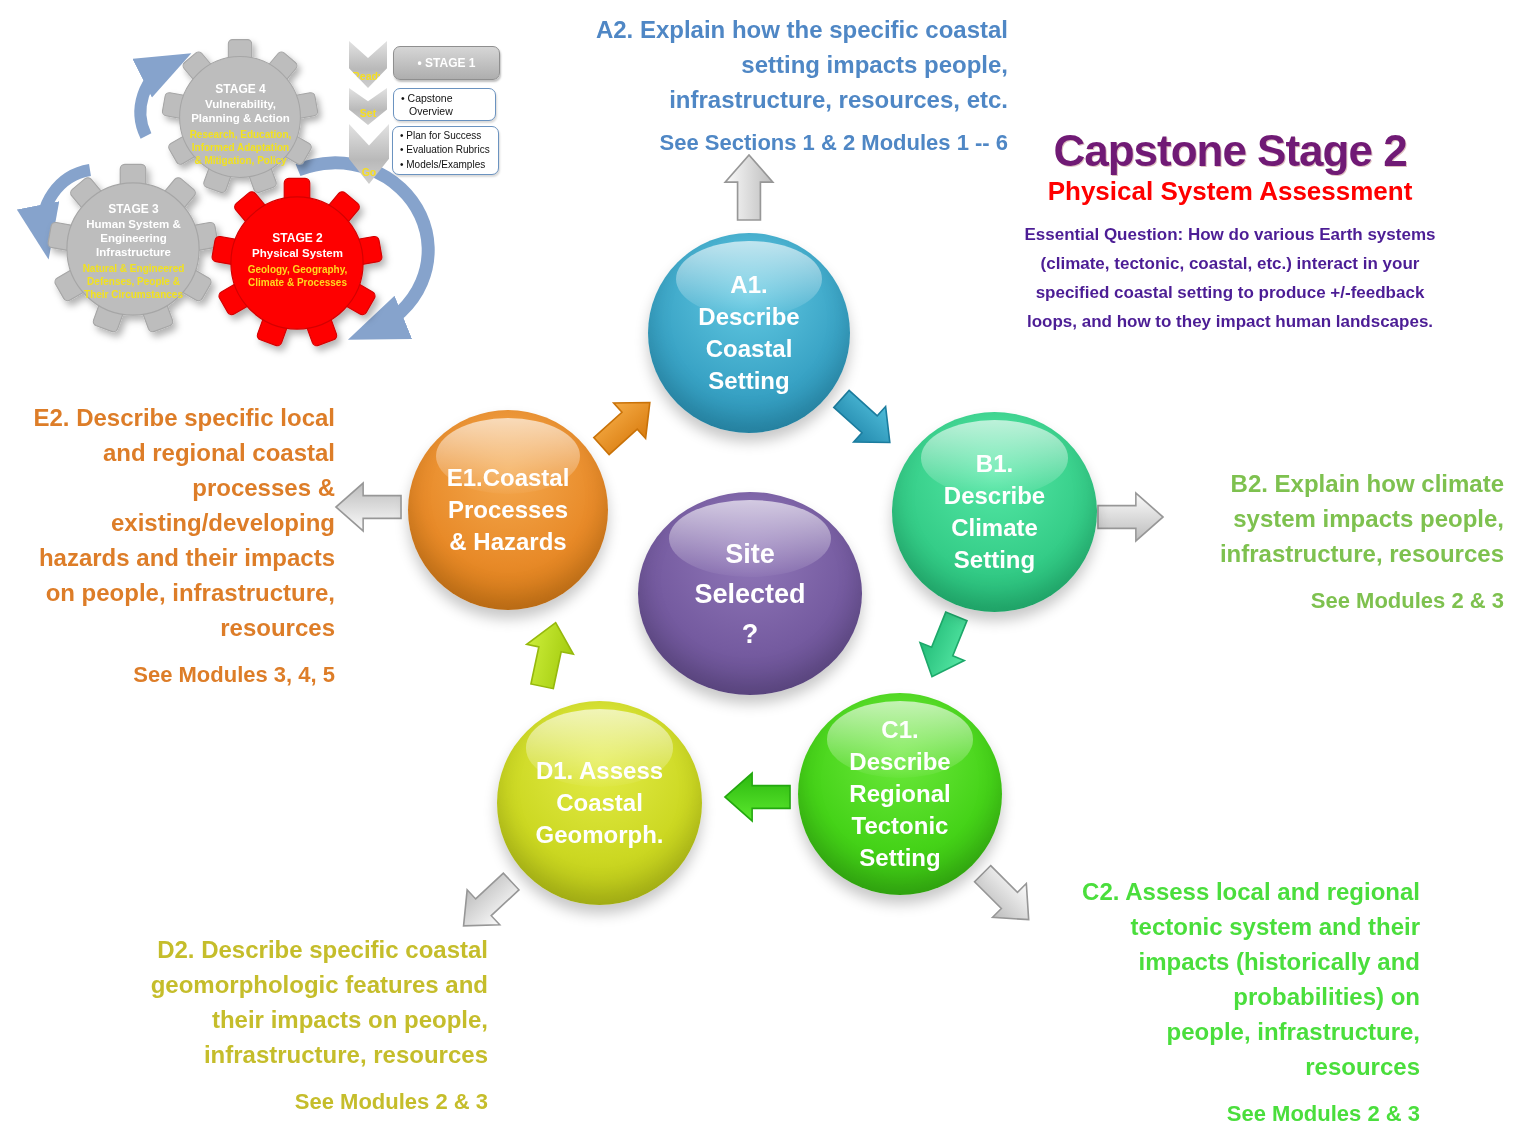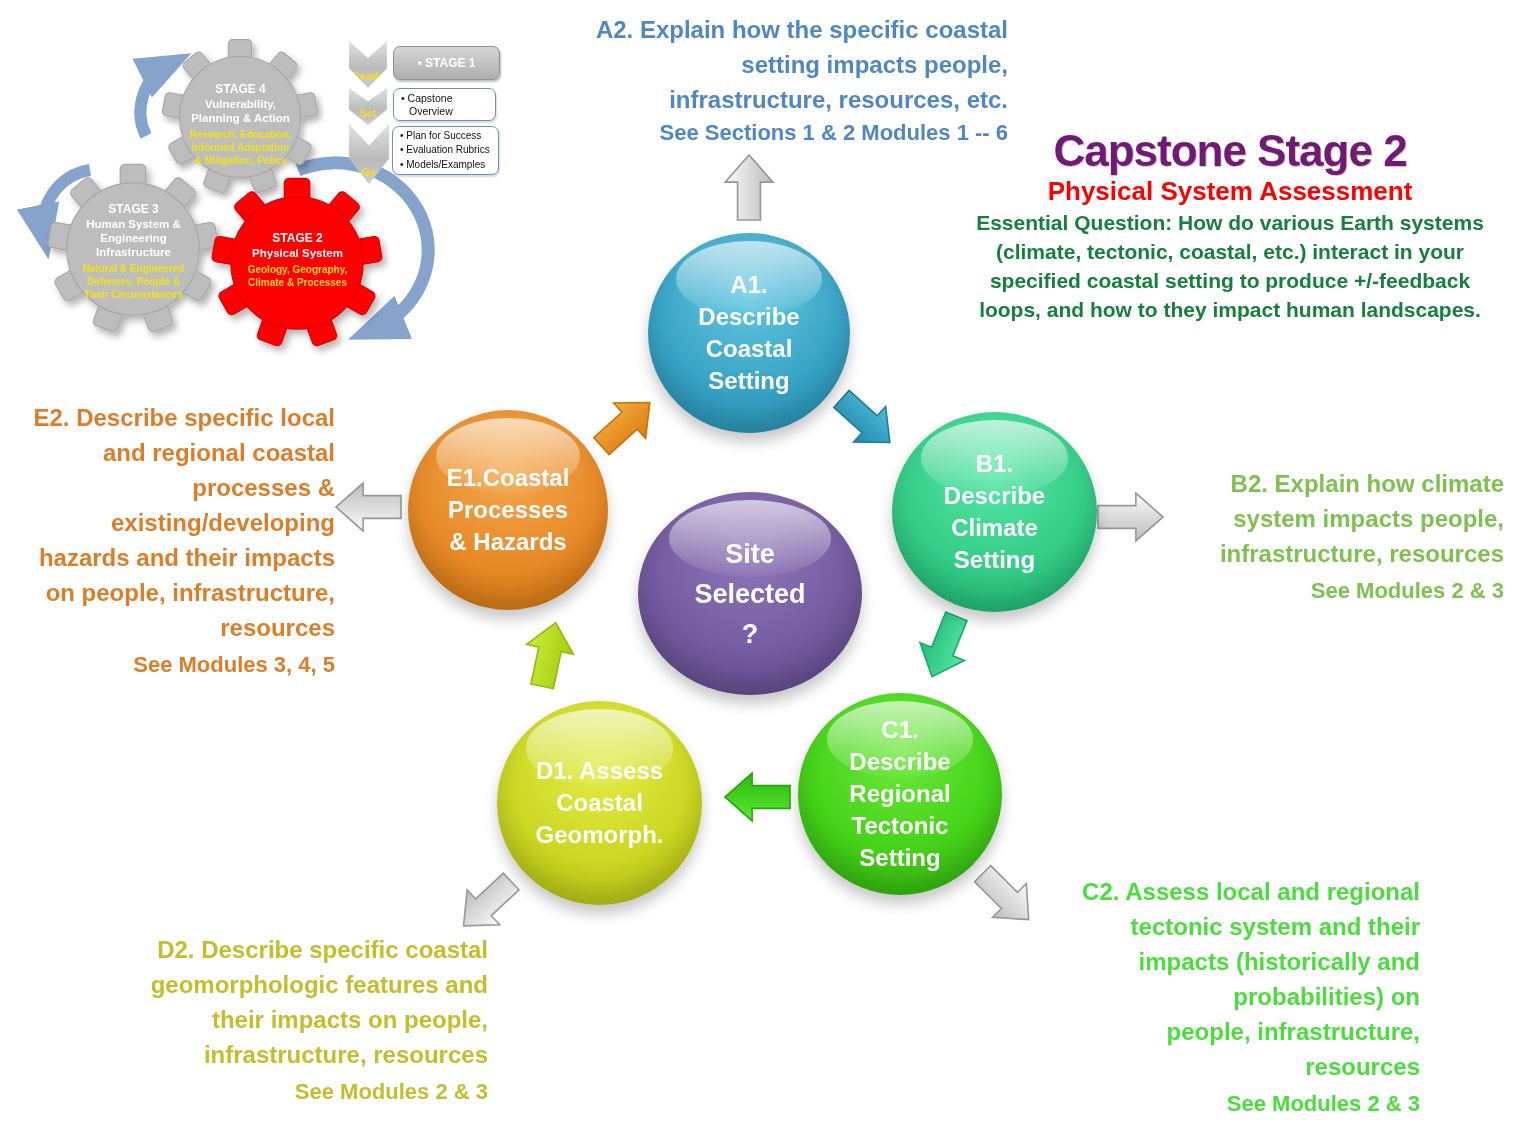--- a/index.html
+++ b/index.html
@@ -4,38 +4,38 @@
 <style>
   html,body{margin:0;padding:0;background:#ffffff;}
   .canvas{position:relative;width:1525px;height:1131px;background:#ffffff;overflow:hidden;
           font-family:"Liberation Sans", sans-serif;}
   .abs{position:absolute;}
   .pre{white-space:pre-line;}
 
   
   .note{position:absolute;text-align:right;font-weight:bold;}
   .note .main{white-space:pre-line;}
-  .note .see{margin-top:2px;}
+  .note .see{margin-top:12px;}
   .note-a2{left:486px;top:12px;width:522px;color:#4f87c5;font-size:24px;line-height:35px;}
   .note-a2 .see{font-size:22px;line-height:28px;}
   .note-b2{left:1140px;top:466px;width:364px;color:#7ec14f;font-size:24px;line-height:35px;}
   .note-b2 .see{font-size:22px;}
   .note-c2{left:1030px;top:874px;width:390px;color:#4ade3c;font-size:24px;line-height:35px;}
   .note-c2 .see{font-size:22px;}
   .note-d2{left:88px;top:932px;width:400px;color:#c5bd2b;font-size:24px;line-height:35px;}
   .note-d2 .see{font-size:22px;}
   .note-e2{left:5px;top:400px;width:330px;color:#dd7d28;font-size:24px;line-height:35px;}
   .note-e2 .see{font-size:22px;}
 
   
   .header{left:950px;top:126px;width:560px;text-align:center;}
   .header .title{color:#701a75;font-weight:bold;font-size:44px;line-height:50px;letter-spacing:-1px;
                  text-shadow:1px 1px 0 rgba(120,0,0,.25);}
   .header .subtitle{color:#ff0000;font-weight:bold;font-size:26px;line-height:30px;}
-  .header .eq{margin-top:2px;color:#15803d;font-weight:bold;font-size:21px;line-height:29px;white-space:pre-line;}
+  .header .eq{margin-top:14px;color:#4c1d95;font-weight:bold;font-size:17px;line-height:29px;white-space:pre-line;}
 
   
   .bubble{position:absolute;border-radius:50%;display:flex;align-items:center;justify-content:center;
           text-align:center;color:#fff;font-weight:bold;font-size:24px;line-height:32px;
           box-shadow:0 9px 14px rgba(0,0,0,.22), inset 0 -14px 24px rgba(0,0,0,.14);}
   .bubble::before{content:"";position:absolute;left:14%;top:4%;width:72%;height:38%;border-radius:50%;
           background:linear-gradient(rgba(255,255,255,.65), rgba(255,255,255,.03));}
   .bubble span{position:relative;}
   .b-a1{left:648px;top:233px;width:202px;height:200px;
         background:radial-gradient(circle at 50% 30%, #62c9e2 0%, #3aa4c6 55%, #1f87ab 100%);}

